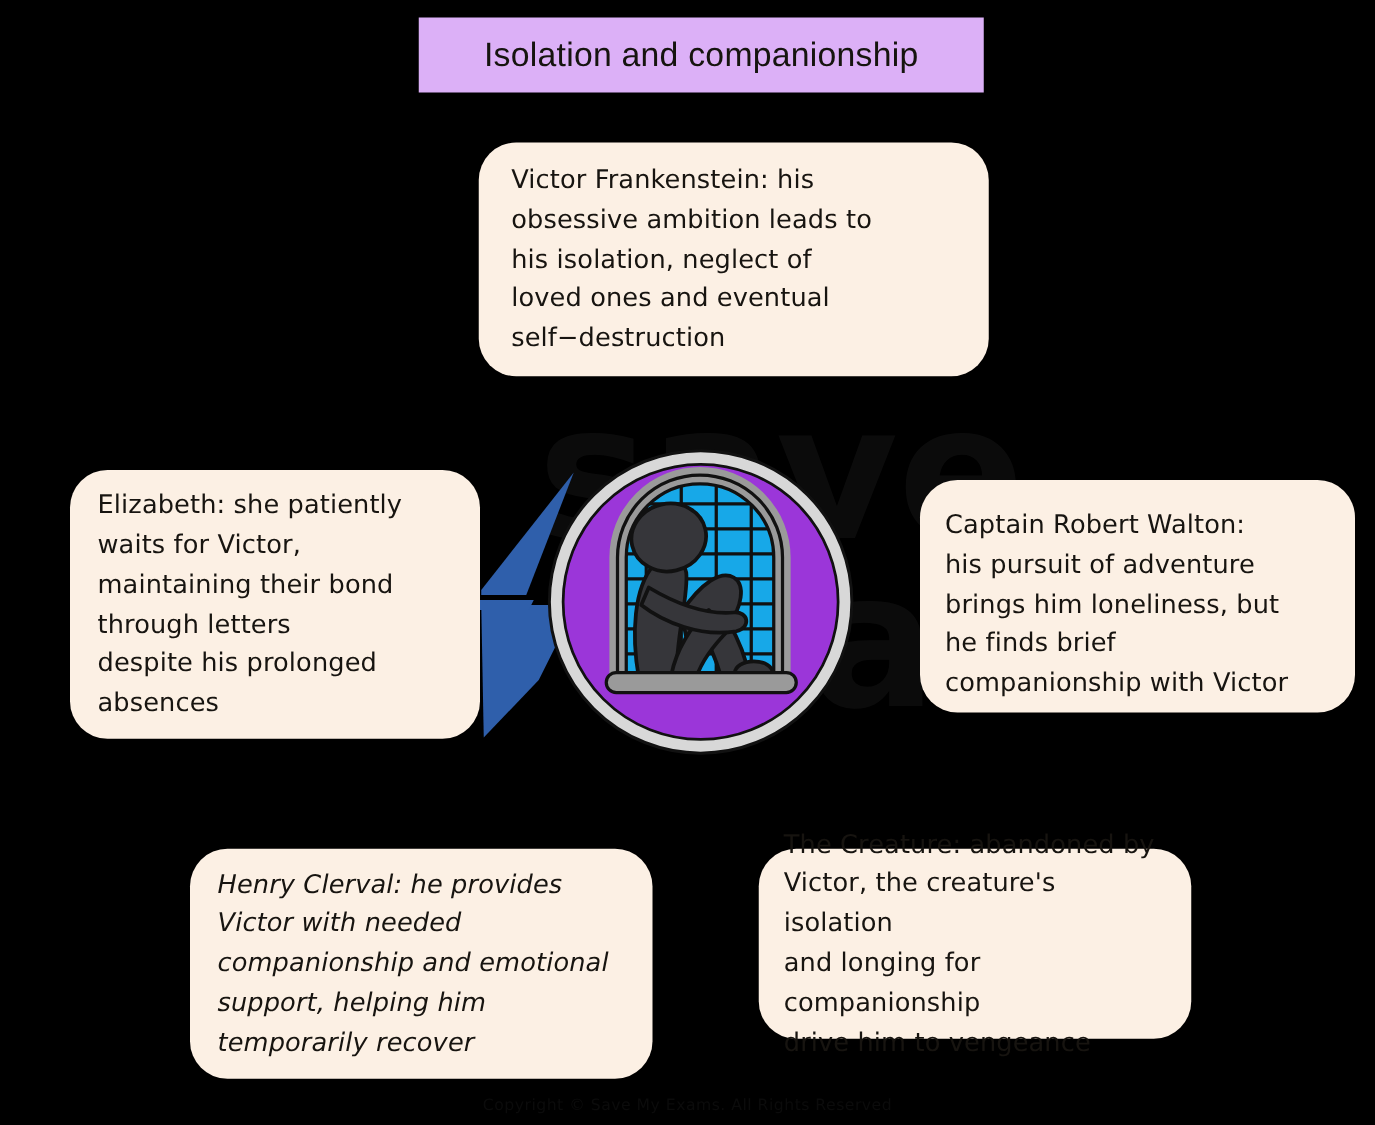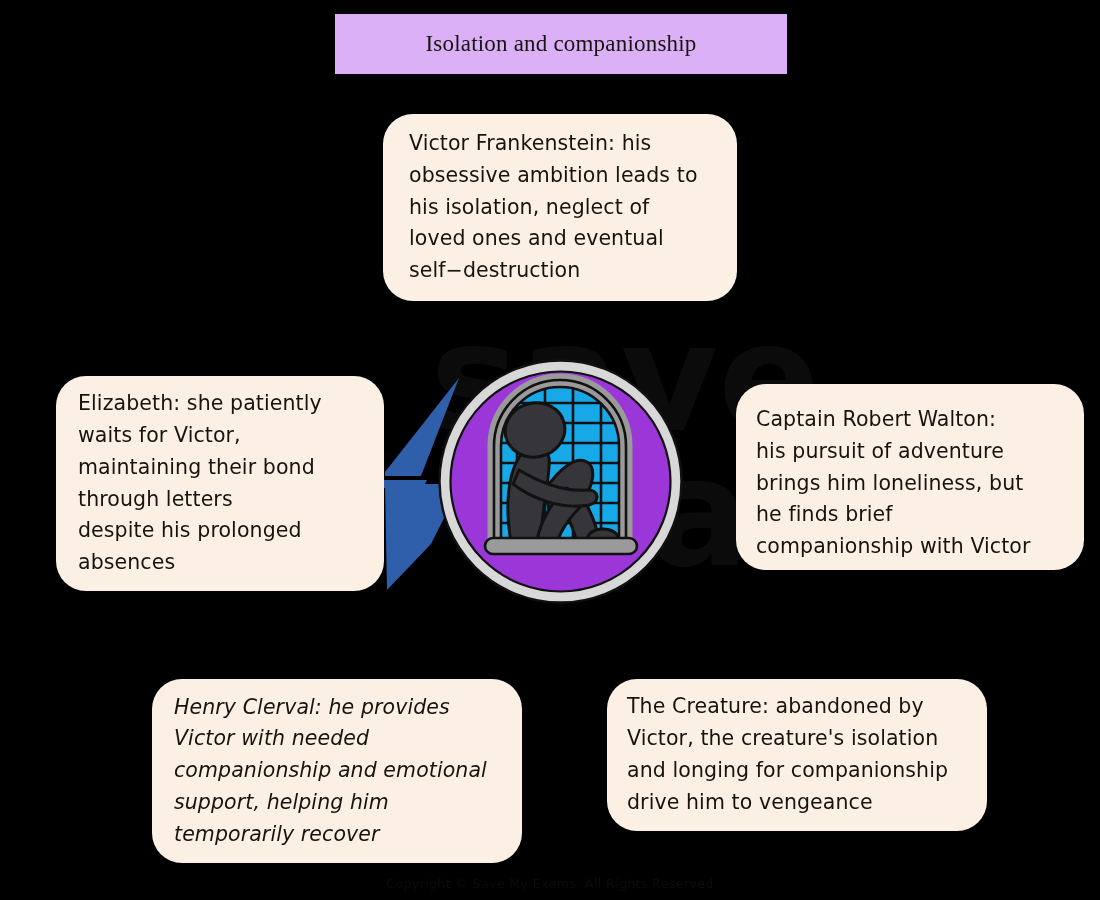--- a/index.html
+++ b/index.html
@@ -30,22 +30,22 @@
     top: 14px;
     width: 452px;
     height: 60px;
     background: #dcb0f7;
     display: flex;
     align-items: center;
     justify-content: center;
     box-sizing: border-box;
   }
   .title-text {
-    font-family: Liberation Serif, serif;
-    font-size: 23px;
+    font-family: Liberation Sans, sans-serif;
+    font-size: 27px;
     font-weight: 400;
     letter-spacing: 0.2px;
     color: #16140f;
     white-space: nowrap;
   }
 
   
   .callout {
     position: absolute;
     background: #fcf0e4;
@@ -58,25 +58,25 @@
     margin: 0;
     padding: 0 26px;
     font-family: "DejaVu Sans", sans-serif;
     font-size: 20.5px;
     line-height: 31.8px;
     color: #171410;
     letter-spacing: 0.1px;
     white-space: pre-line;
   }
 
-  #box-victor   { left: 383px; top: 114px;  width: 354px; height: 187px; z-index: 6; }
+  #box-victor   { left: 383px; top: 114px;  width: 408px; height: 187px; z-index: 6; }
   #box-elizabeth{ left: 56px;  top: 376px;  width: 328px; height: 215px; z-index: 6; }
   #box-walton   { left: 736px; top: 384px;  width: 348px; height: 186px; z-index: 6; }
   #box-henry    { left: 152px; top: 679px;  width: 370px; height: 184px; z-index: 6; }
-  #box-creature { left: 607px; top: 679px;  width: 380px; height: 152px; z-index: 6; }
+  #box-creature { left: 607px; top: 679px;  width: 346px; height: 152px; z-index: 6; }
 
   #box-elizabeth p { padding: 0 20px 0 22px; }
   #box-walton p    { padding: 0 18px 0 20px; margin-top: 13px; }
   #box-henry p     { padding: 0 18px 0 22px; font-style: italic; }
   #box-creature p  { padding: 0 18px 0 20px; }
 
   
   .wedges {
     position: absolute;
     left: 365px;

